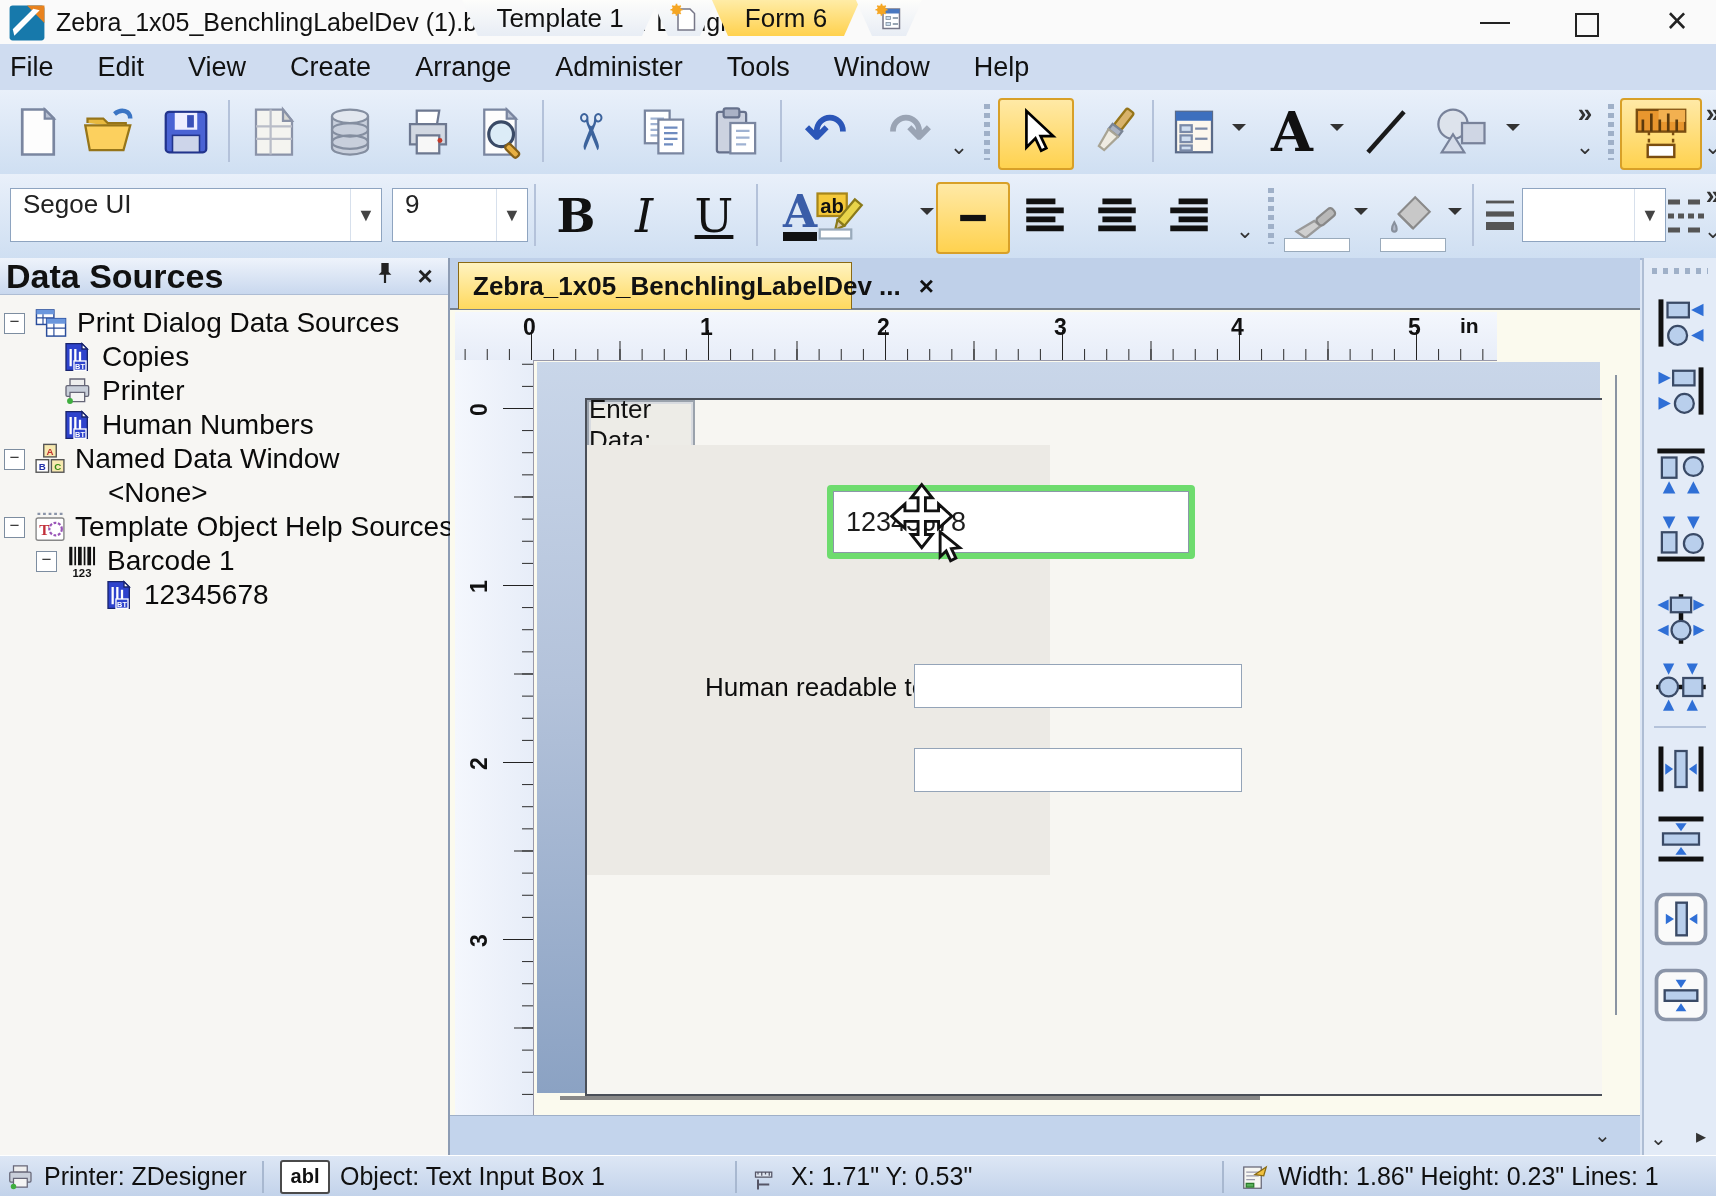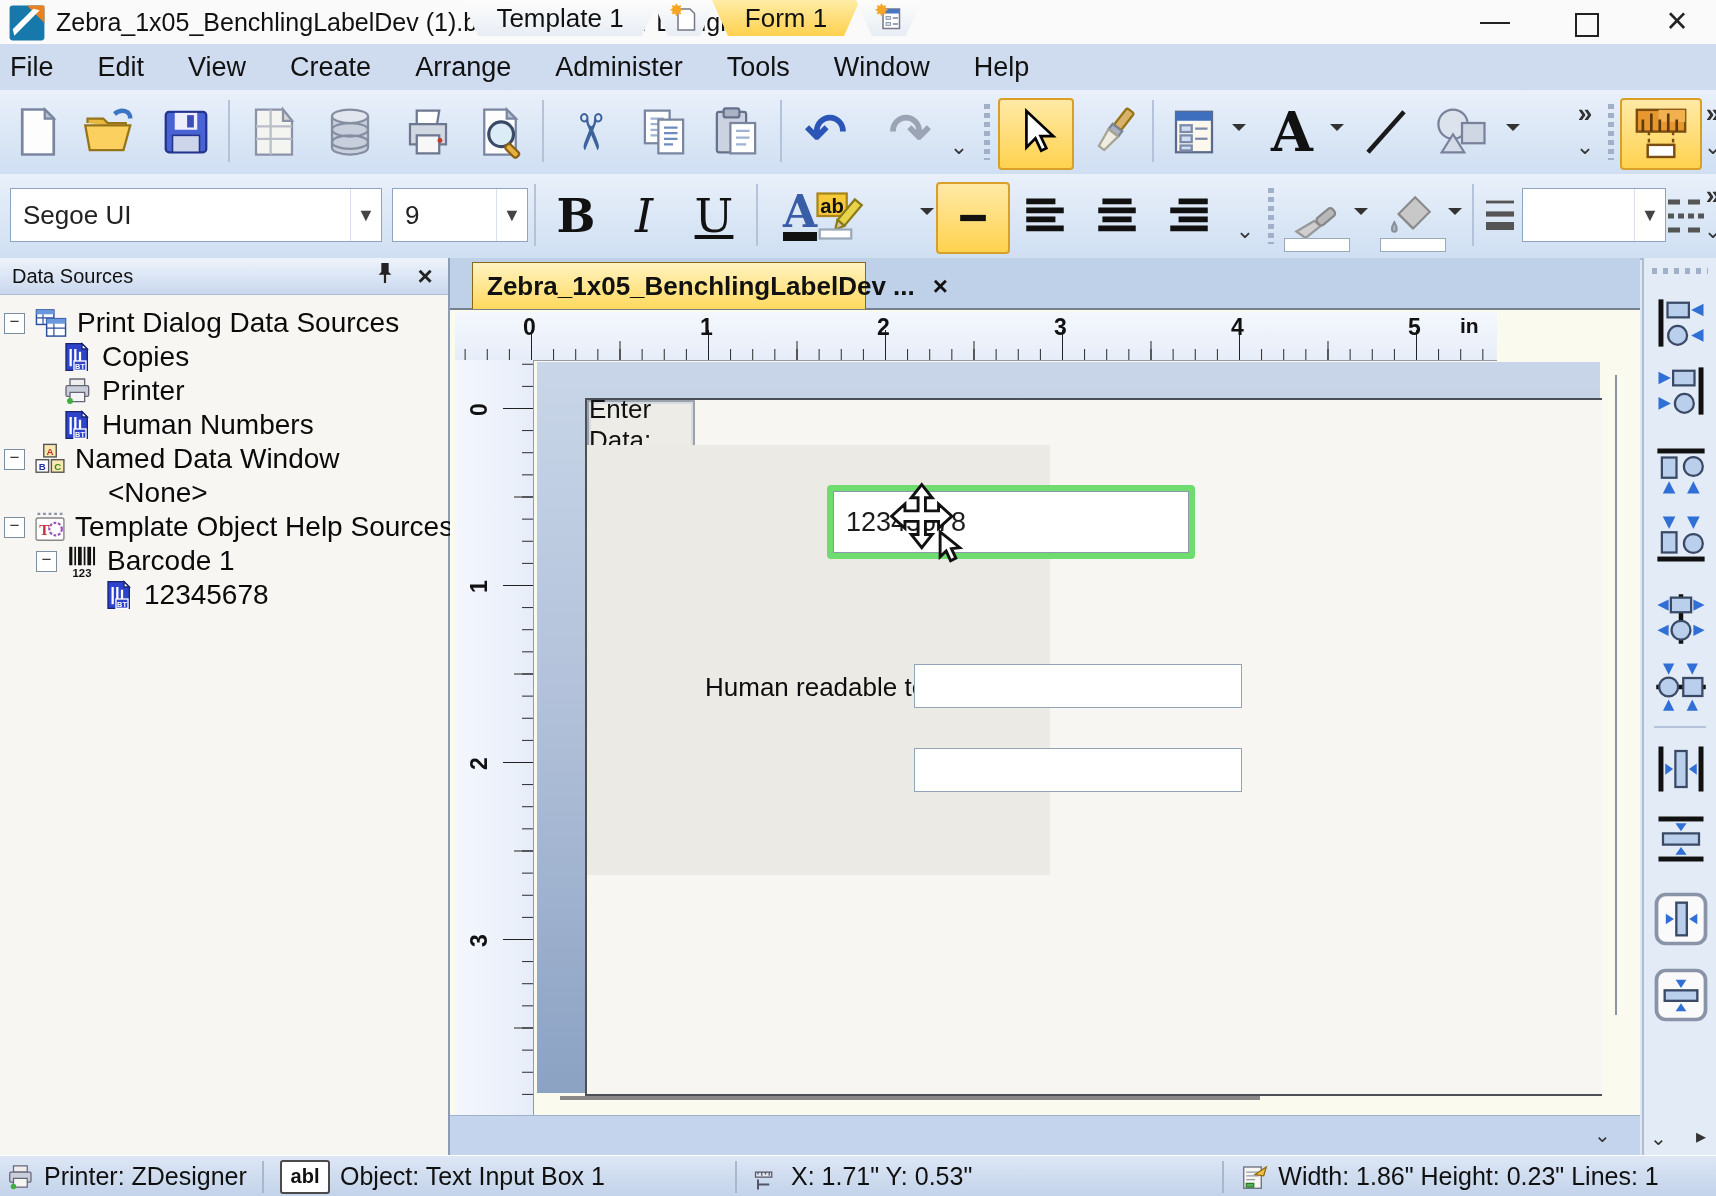--- a/index.html
+++ b/index.html
@@ -21,40 +21,40 @@
   #tbar2{top:174px;height:84px;border-bottom:2px solid #a9bbd8;}
   .tbtn{position:absolute;top:8px;width:68px;height:68px;display:flex;align-items:center;justify-content:center;}
   .tsep{position:absolute;top:10px;width:2px;height:62px;background:#b4c2da;}
   .hilite{background:linear-gradient(#ffe9a6,#ffd24f);border:2px solid #d8a028;border-radius:4px;}
   .glyph{font-size:50px;line-height:1;}
   .ddarrow{position:absolute;top:34px;width:0;height:0;border:7px solid transparent;border-top-color:#333;}
   .ovf{position:absolute;width:26px;text-align:center;color:#333;}
   .handle{position:absolute;top:14px;width:6px;height:56px;
           background:repeating-linear-gradient(#9fb0c8 0 5px,transparent 5px 9px);}
   .combo{position:absolute;top:14px;height:52px;background:#fff;border:1px solid #8ea4c0;
-         display:flex;align-items:center;font-size:26px;padding-left:12px;color:#222;}
+         display:flex;align-items:flex-start;font-size:26px;padding-left:12px;color:#222;}
   .combo .ca{margin-left:auto;width:30px;height:100%;display:flex;align-items:center;justify-content:center;
              border-left:1px solid #d7e0ec;font-size:18px;color:#444;}
   .serifglyph{font-family:"DejaVu Serif",serif;line-height:1;}
   .swatch{position:absolute;top:64px;height:12px;background:#fff;border:1px solid #9ab;}
   
   #dspanel{left:0;top:258px;width:448px;height:897px;background:#f7f6f3;border-right:2px solid #8d9cb4;}
   #dsheader{left:0;top:0;width:448px;height:36px;background:linear-gradient(#eef3fb,#c9d8ee);
             border-bottom:1px solid #aebdd4;display:flex;align-items:center;}
-  #dstitle{font-size:20px;margin-left:12px;}
+  #dstitle{font-size:34px;margin-left:6px;font-weight:bold;}
   .dsbtn{margin-left:auto;width:34px;text-align:center;font-size:26px;color:#222;}
   .trow{position:absolute;left:0;height:34px;display:flex;align-items:center;}
   .trow .lbl{font-size:28px;color:#0a0a0a;margin-left:8px;white-space:nowrap;}
   .expander{width:19px;height:19px;background:#fff;border:1px solid #7d8da0;
             font-size:17px;line-height:16px;text-align:center;color:#333;flex:none;}
   .ticon{flex:none;margin-left:8px;}
   
   #tabstrip{left:450px;top:258px;width:1190px;height:50px;background:#bfd0e9;border-bottom:2px solid #76818f;}
   #doctab{left:458px;top:262px;width:392px;height:46px;background:linear-gradient(#fff3c0,#ffd95e);
-          border:1px solid #8a6914;border-bottom:none;display:flex;align-items:center;margin-left:14px;}
+          border:1px solid #8a6914;border-bottom:none;display:flex;align-items:center;}
   #doctab .t{font-size:26px;font-weight:bold;margin-left:14px;white-space:nowrap;}
   #doctab .x{margin-left:18px;font-size:26px;font-weight:bold;}
   
   #canvas{left:450px;top:310px;width:1190px;height:805px;background:#fbfaee;overflow:hidden;}
   #hruler{position:absolute;left:5px;top:2px;width:1042px;height:48px;
     background:
       linear-gradient(to right,#222 1.5px,transparent 1.5px) repeat-x,
       linear-gradient(to right,#222 1.2px,transparent 1.2px) repeat-x,
       linear-gradient(to right,#222 1px,transparent 1px) repeat-x,
       linear-gradient(#f4f7fd,#e7edf8);
@@ -568,21 +568,21 @@
   <span>Template 1</span>
 </div>
 <div class="btab abs" style="left:652px;width:64px">
   <svg width="30" height="30" viewBox="0 0 20 20">
     <path d="M6 4h8l3 3v11H6z" fill="#fff" stroke="#778"></path>
     <circle cx="5" cy="4.5" r="3" fill="#f5a623"></circle>
     <path d="M5 .5v8M1 4.5h8M2.2 1.7l5.6 5.6M7.8 1.7L2.2 7.3" stroke="#f5a623" stroke-width="1.1"></path>
   </svg>
 </div>
 <div class="btab active abs" style="left:712px;width:148px">
-  <span>Form 1</span>
+  <span>Form 6</span>
 </div>
 <div class="btab abs" style="left:856px;width:66px">
   <svg width="30" height="30" viewBox="0 0 20 20">
     <rect x="6" y="4" width="11" height="13" fill="#fff" stroke="#778"></rect>
     <rect x="6" y="4" width="11" height="3" fill="#4a78c0"></rect>
     <rect x="8" y="9" width="3" height="2" fill="#cde" stroke="#789" stroke-width=".5"></rect>
     <rect x="8" y="13" width="3" height="2" fill="#cde" stroke="#789" stroke-width=".5"></rect>
     <path d="M12.5 10h3.5M12.5 14h3.5" stroke="#789"></path>
     <circle cx="5" cy="4.5" r="3" fill="#f5a623"></circle>
     <path d="M5 .5v8M1 4.5h8M2.2 1.7l5.6 5.6M7.8 1.7L2.2 7.3" stroke="#f5a623" stroke-width="1.1"></path>

